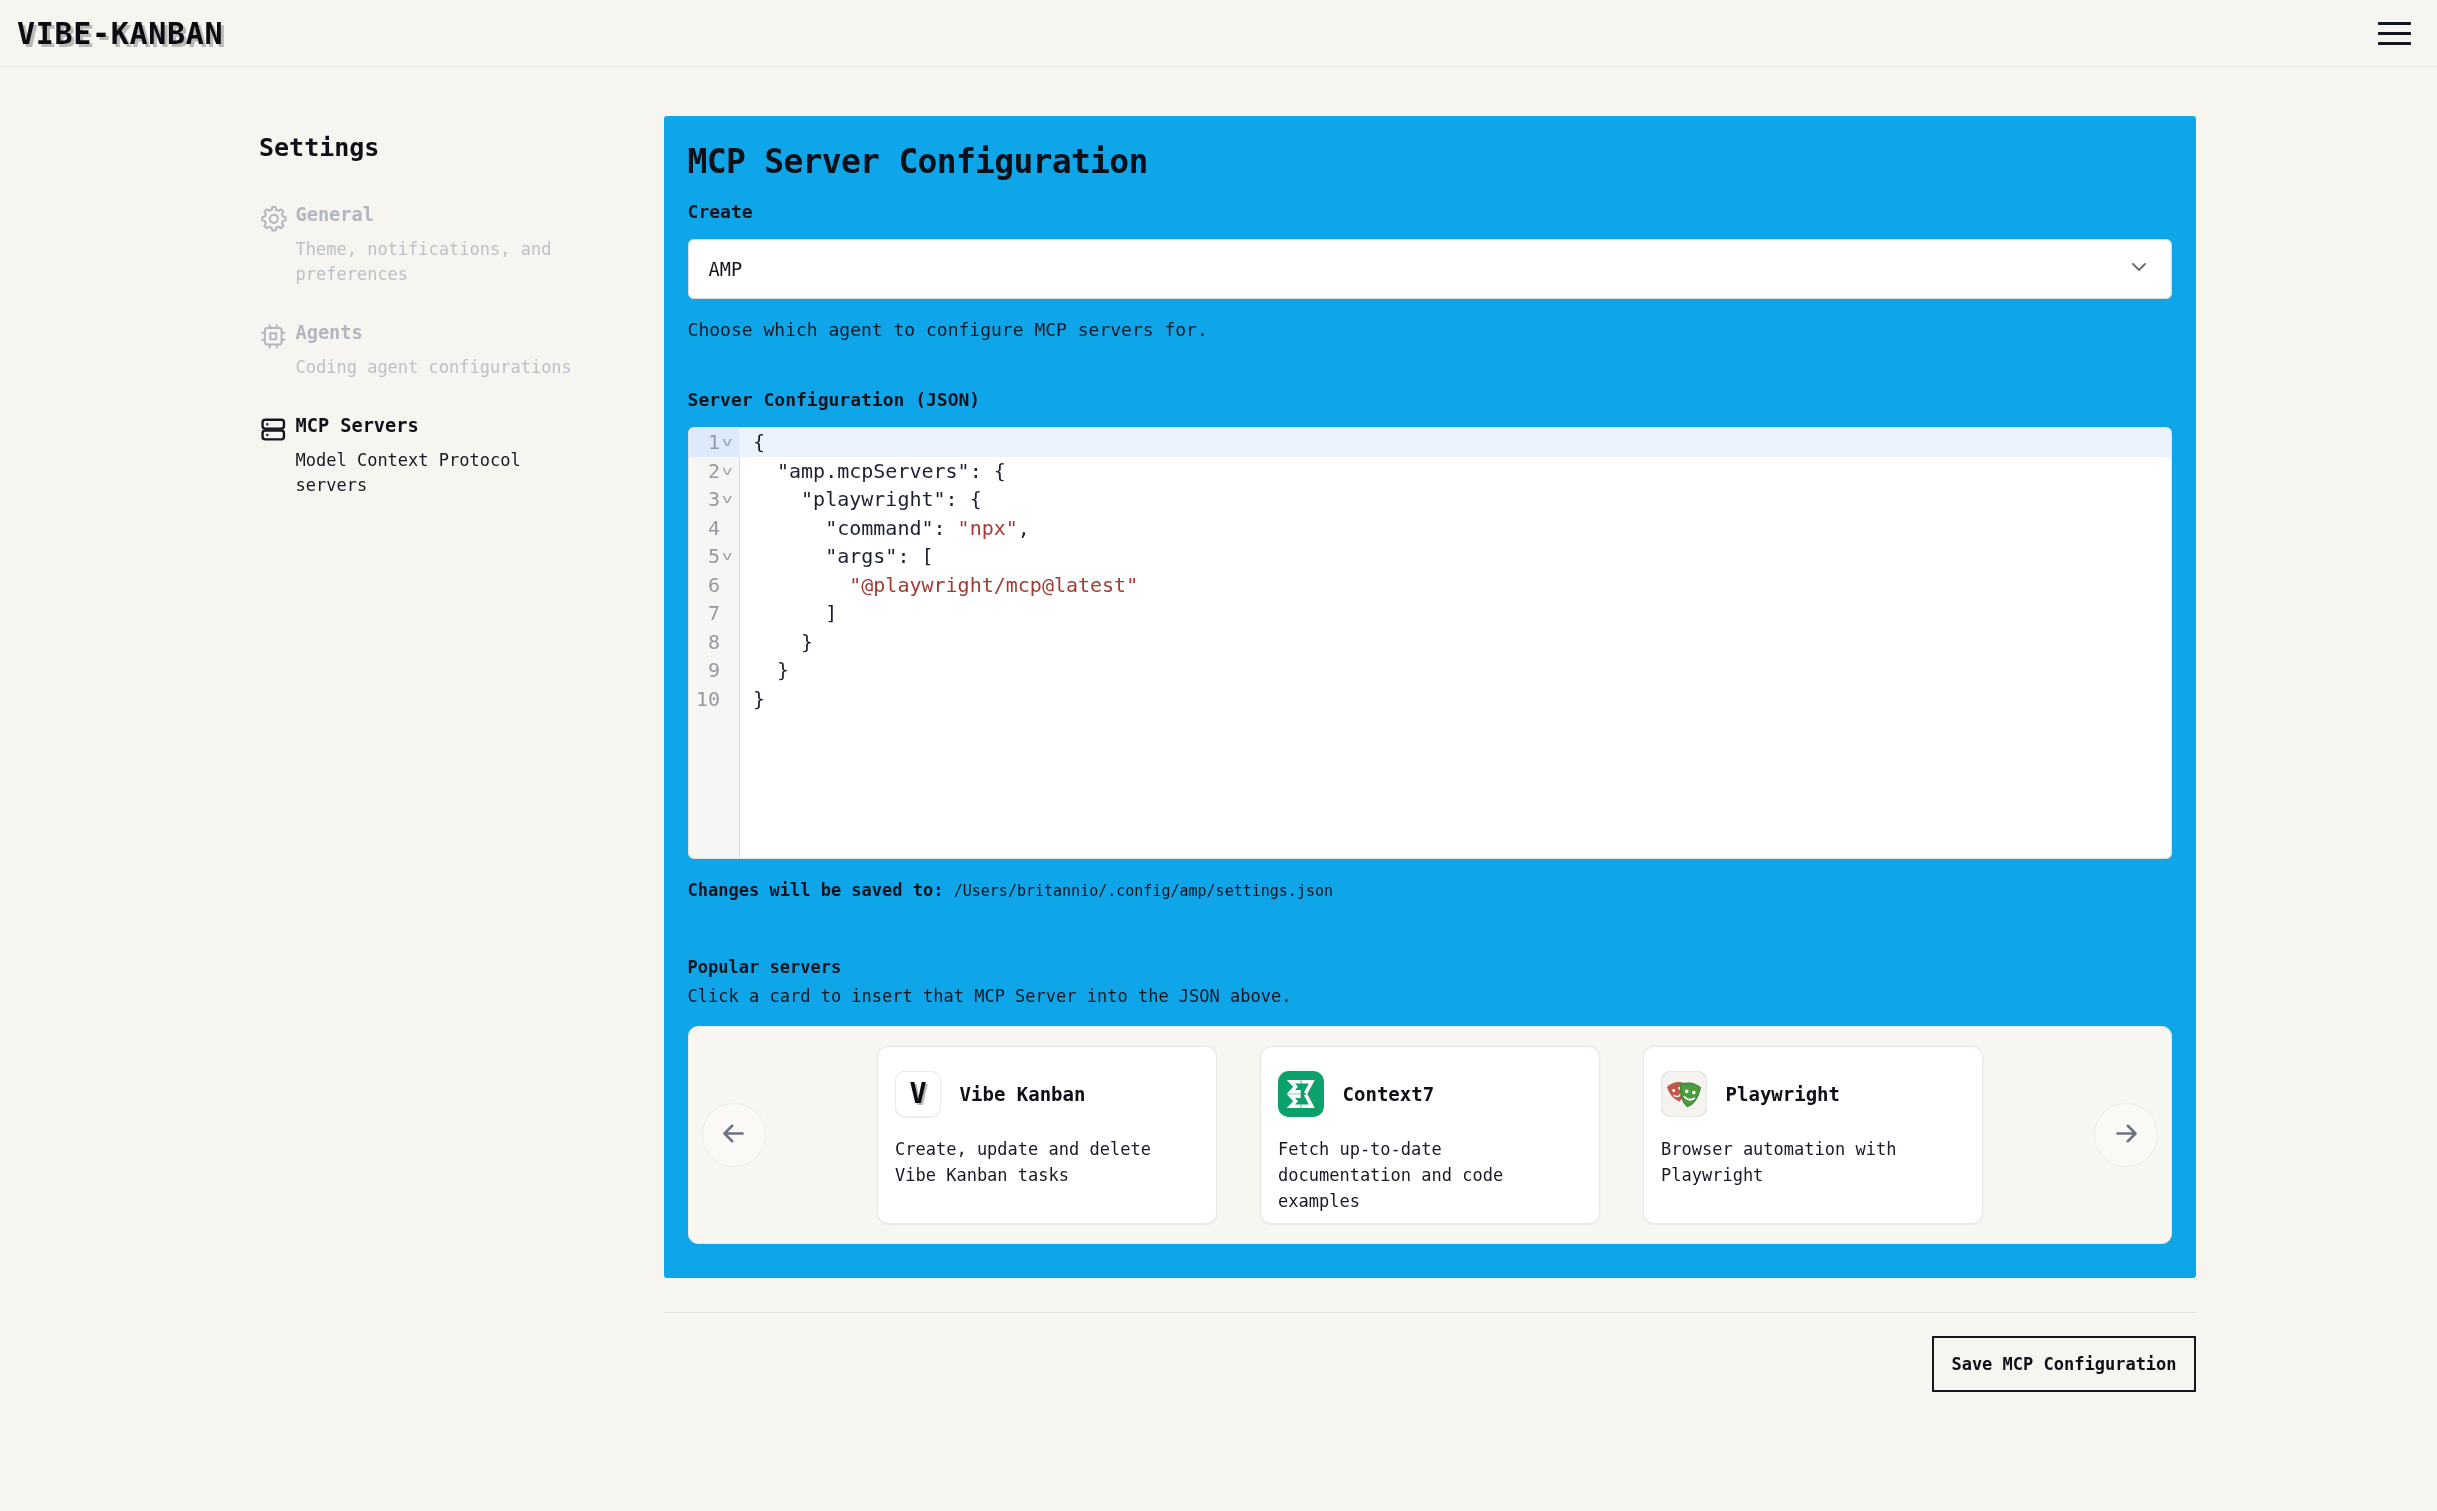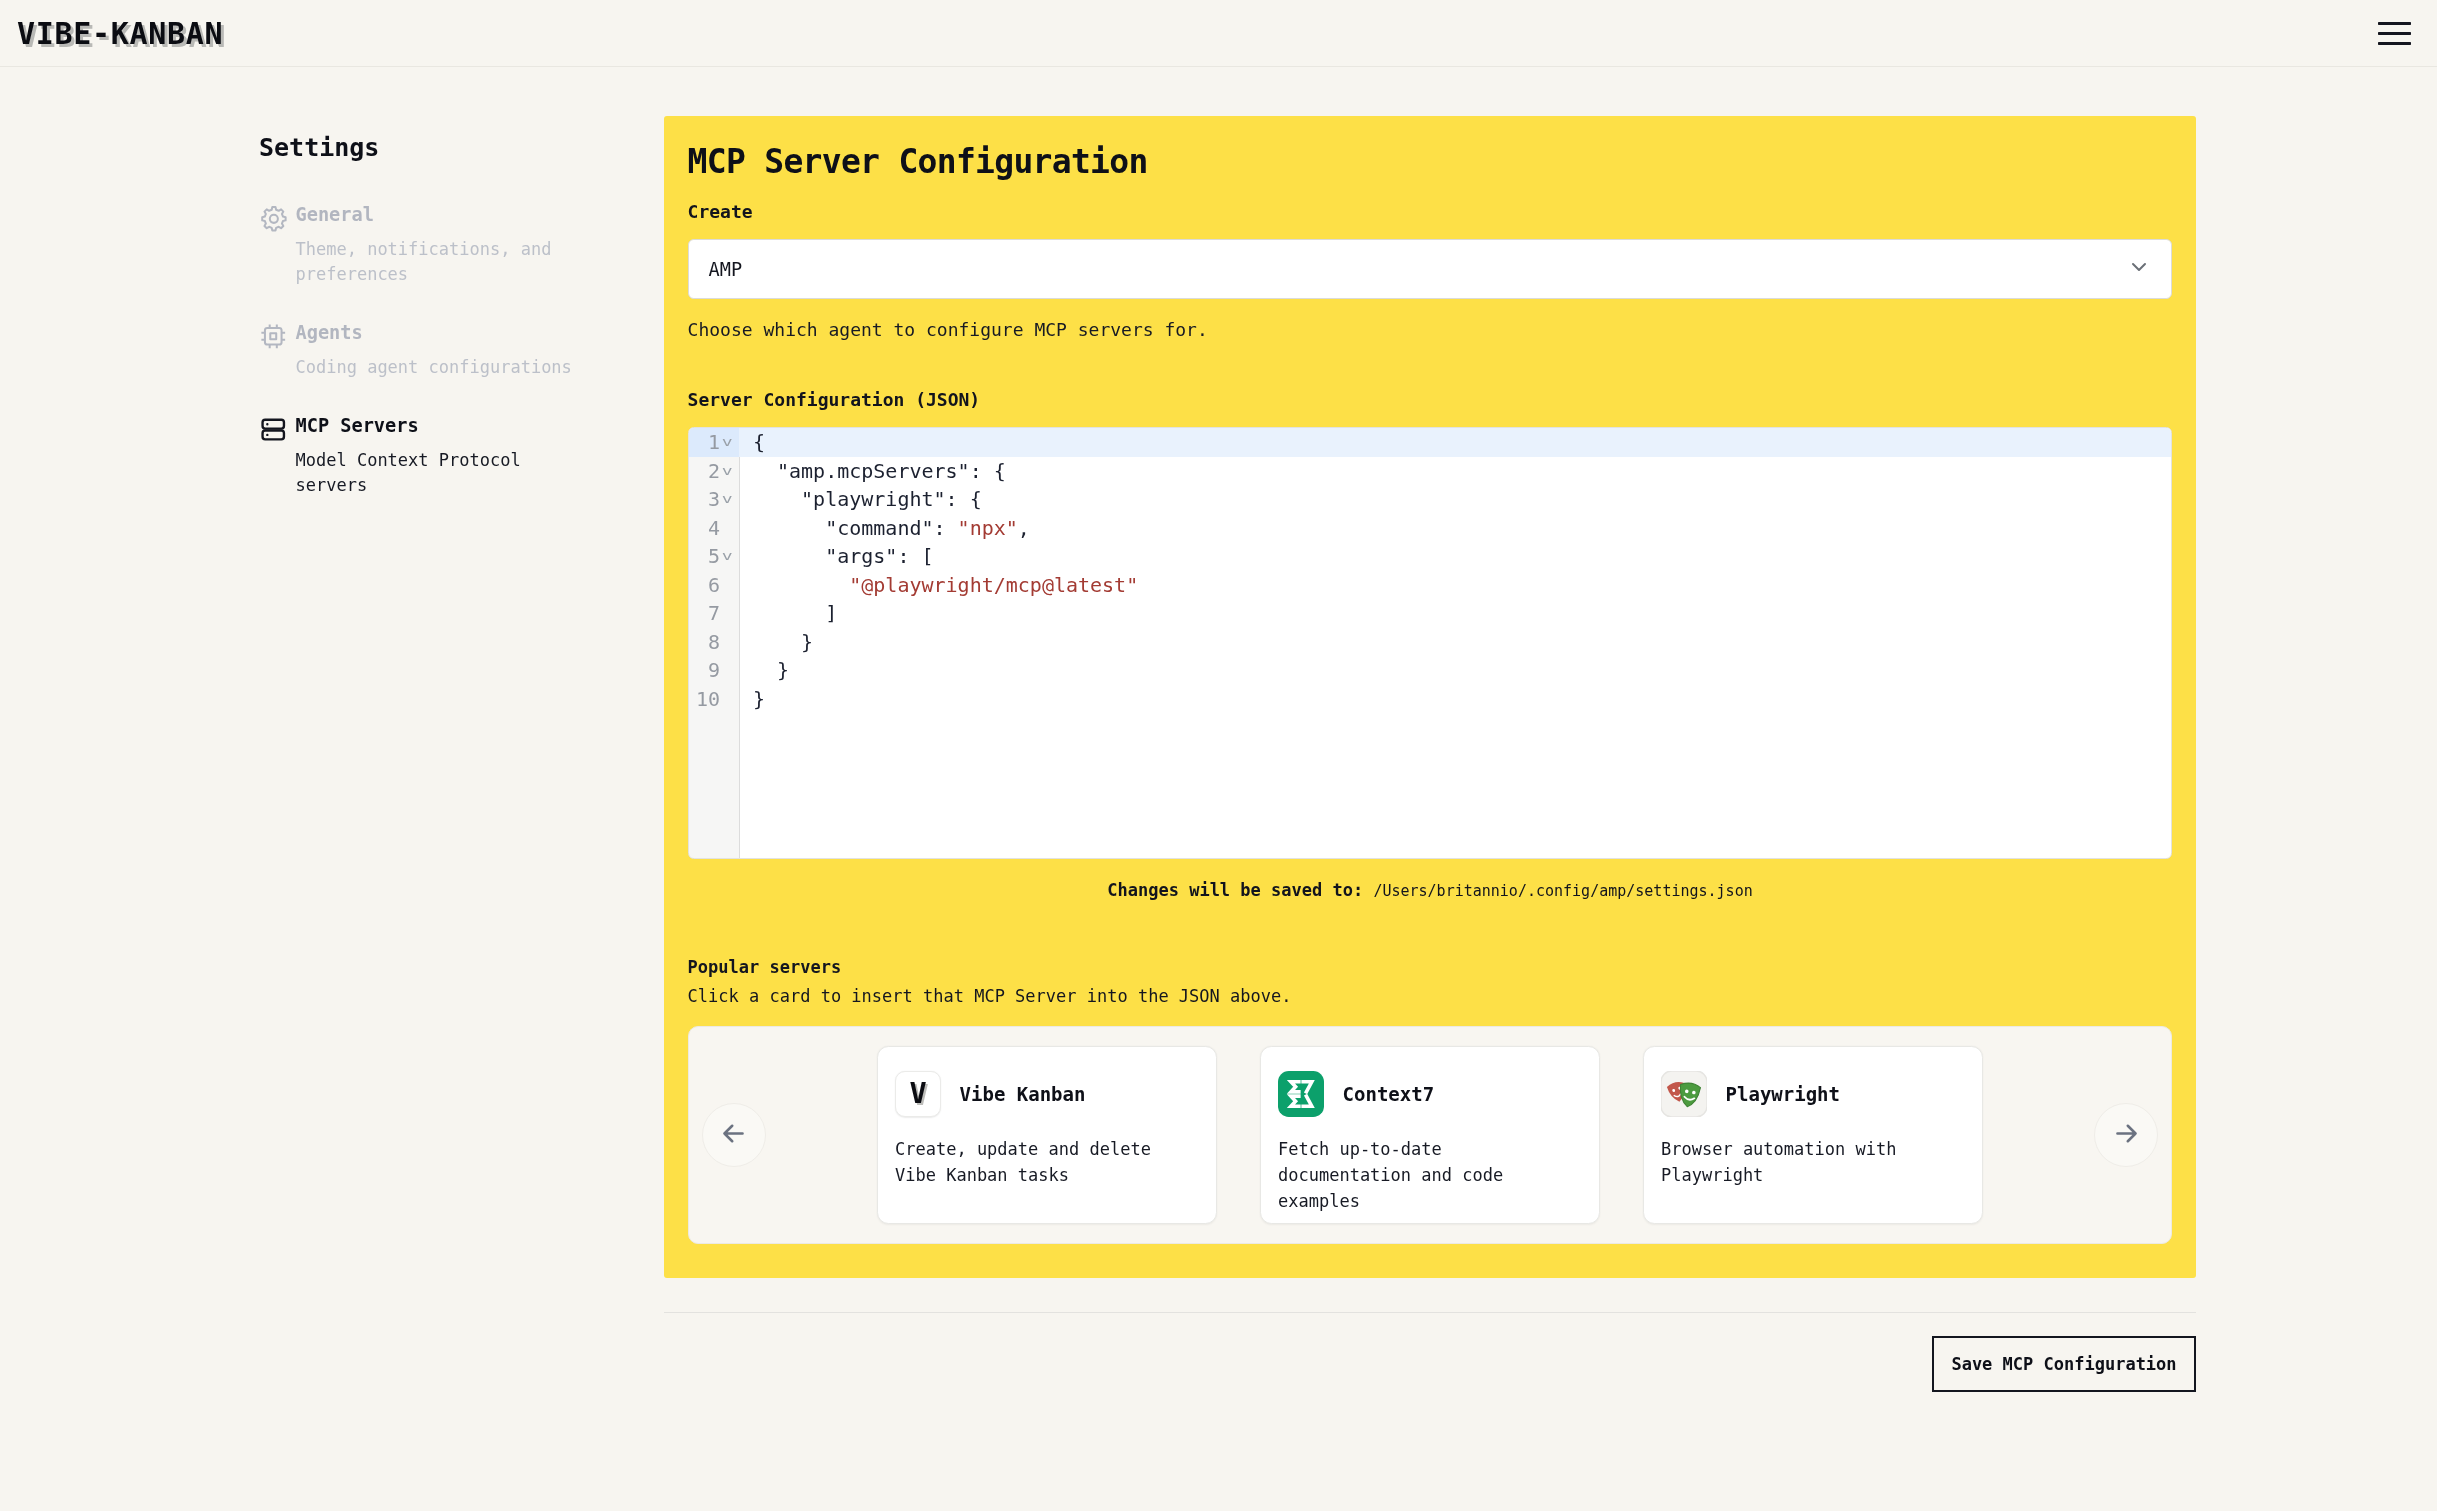--- a/index.html
+++ b/index.html
@@ -39,21 +39,21 @@
   .nav-label { font-size:18.6px; font-weight:bold; line-height:24px; }
   .nav-desc  { font-size:17px; line-height:25px; margin-top:10px; }
   .nav-item.muted .nav-label { color:#b2b6c0; font-weight:600; }
   .nav-item.muted .nav-desc  { color:#bcc0c9; }
   .nav-item.active .nav-label { color:#0e1018; }
   .nav-item.active .nav-desc  { color:#171a24; font-weight:500; }
 
   
   .main-card {
     position:absolute; left:664px; top:116px; width:1532px; height:1162px;
-    background:#fde047; border-radius:2.9px; padding:26px 23.6px;
+    background:#0ea5e9; border-radius:2.9px; padding:26px 23.6px;
   }
   .page-title { font-size:33px; font-weight:bold; letter-spacing:-0.7px; margin-bottom:20px; color:#0e1018; }
   .page-subtitle { font-size:17px; color:#171a24; margin-bottom:47px; }
 
   .field-label { font-size:18px; font-weight:bold; margin-bottom:17px; color:#12141d; }
   .select-box {
     height:60px; border:1.4px solid #dbdbd9; border-radius:5.7px; background:#fff;
     display:flex; align-items:center; justify-content:space-between;
     padding:0 20px; font-size:18.6px; cursor:pointer;
   }
@@ -72,21 +72,21 @@
     padding-right:4.3px; color:#959aa2;
   }
   .lnum { text-align:right; }
   .fold { width:14.3px; font-size:12px; color:#9aa1a9; text-align:center; transform:scaleX(1.5); cursor:pointer; }
   .codeline { flex:1; height:100%; display:flex; align-items:center; padding-left:14.3px; white-space:pre; color:#1c2130; }
   .tk { white-space:pre; }
   .tk.str { color:#a33b33; }
   .ed-row.active .gut { background:#dceafc; }
   .ed-row.active .codeline { background:#e9f2fd; }
 
-  .save-path { margin-top:21.4px; font-size:17px; font-weight:bold; color:#12141d;text-align:center; }
+  .save-path { margin-top:21.4px; font-size:17px; font-weight:bold; color:#12141d; }
   .save-path .path { font-weight:normal; font-size:15px; }
 
   
   .popular-title { margin-top:57px; font-size:17px; font-weight:bold; }
   .popular-sub { font-size:17px; margin-top:8.6px; }
   .carousel {
     margin-top:20px; height:218px;
     background:#f8f6f1; border:1.4px solid #eceae3; border-radius:10px;
     display:flex; align-items:center; padding:0 13px;
   }

